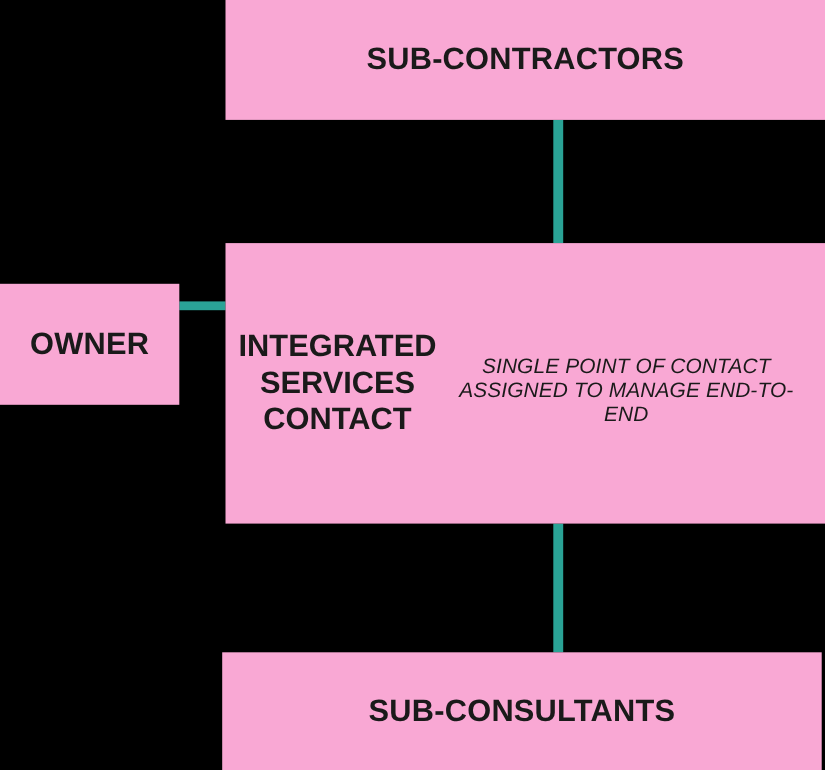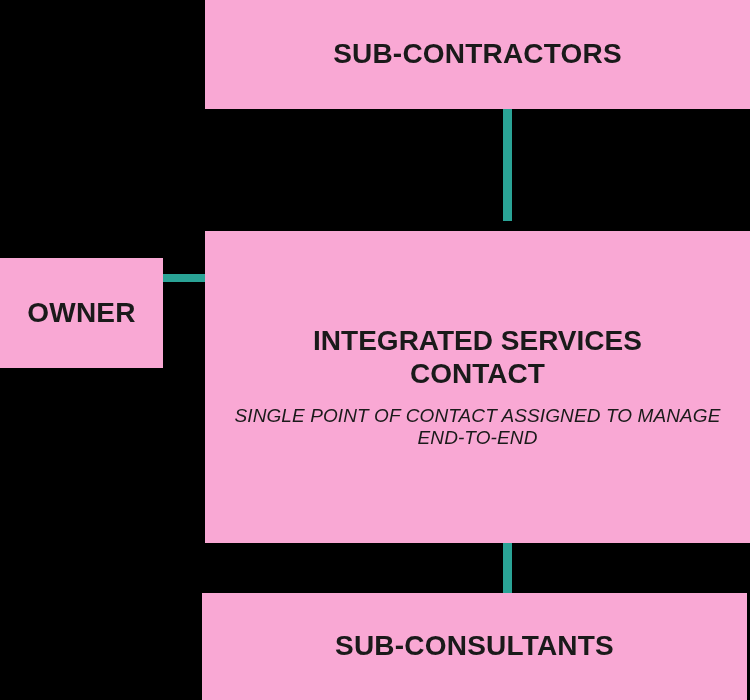--- a/index.html
+++ b/index.html
@@ -42,23 +42,23 @@
     left: 205px; top: 0;
     width: 545px; height: 109px;
   }
   
   .box-owner {
     left: 0; top: 222px;
     width: 163px; height: 110px; margin-top: 36px;
   }
   
   .box-integrated {
-    left: 205px; top: 231px;
-    width: 545px; height: 312px;
-    flex-direction: column;
+    left: 205px; top: 221px;
+    width: 545px; height: 255px;
+    flex-direction: row;
     padding: 10px;
   }
   .integrated-title {
     font-size: 28px;
     font-weight: 700;
     line-height: 1.17;
   }
   .integrated-subtitle {
     margin-top: 14px;
     font-size: 19px;

